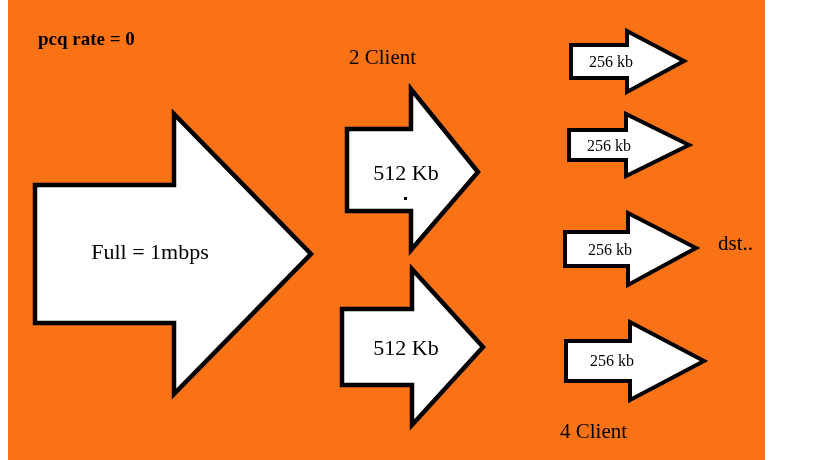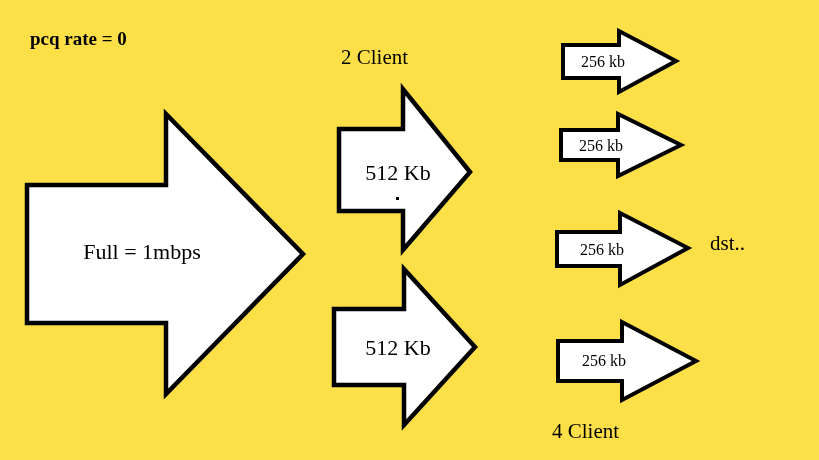--- a/index.html
+++ b/index.html
@@ -5,24 +5,25 @@
   html, body {
     margin: 0;
     padding: 0;
     background: #ffffff;
   }
   body {
     font-family: "Liberation Serif", "DejaVu Serif", serif;
   }
   #canvas {
     position: relative;
-    width: 819px;
+    width: 757px;
     height: 460px;
-    background: #fde047;
+    background: #f97316;
     overflow: hidden;
+    margin-left: 8px;
   }
   #diagram-svg {
     position: absolute;
     left: 0;
     top: 0;
     width: 819px;
     height: 460px;
   }
   .arrow-shape {
     fill: #ffffff;

